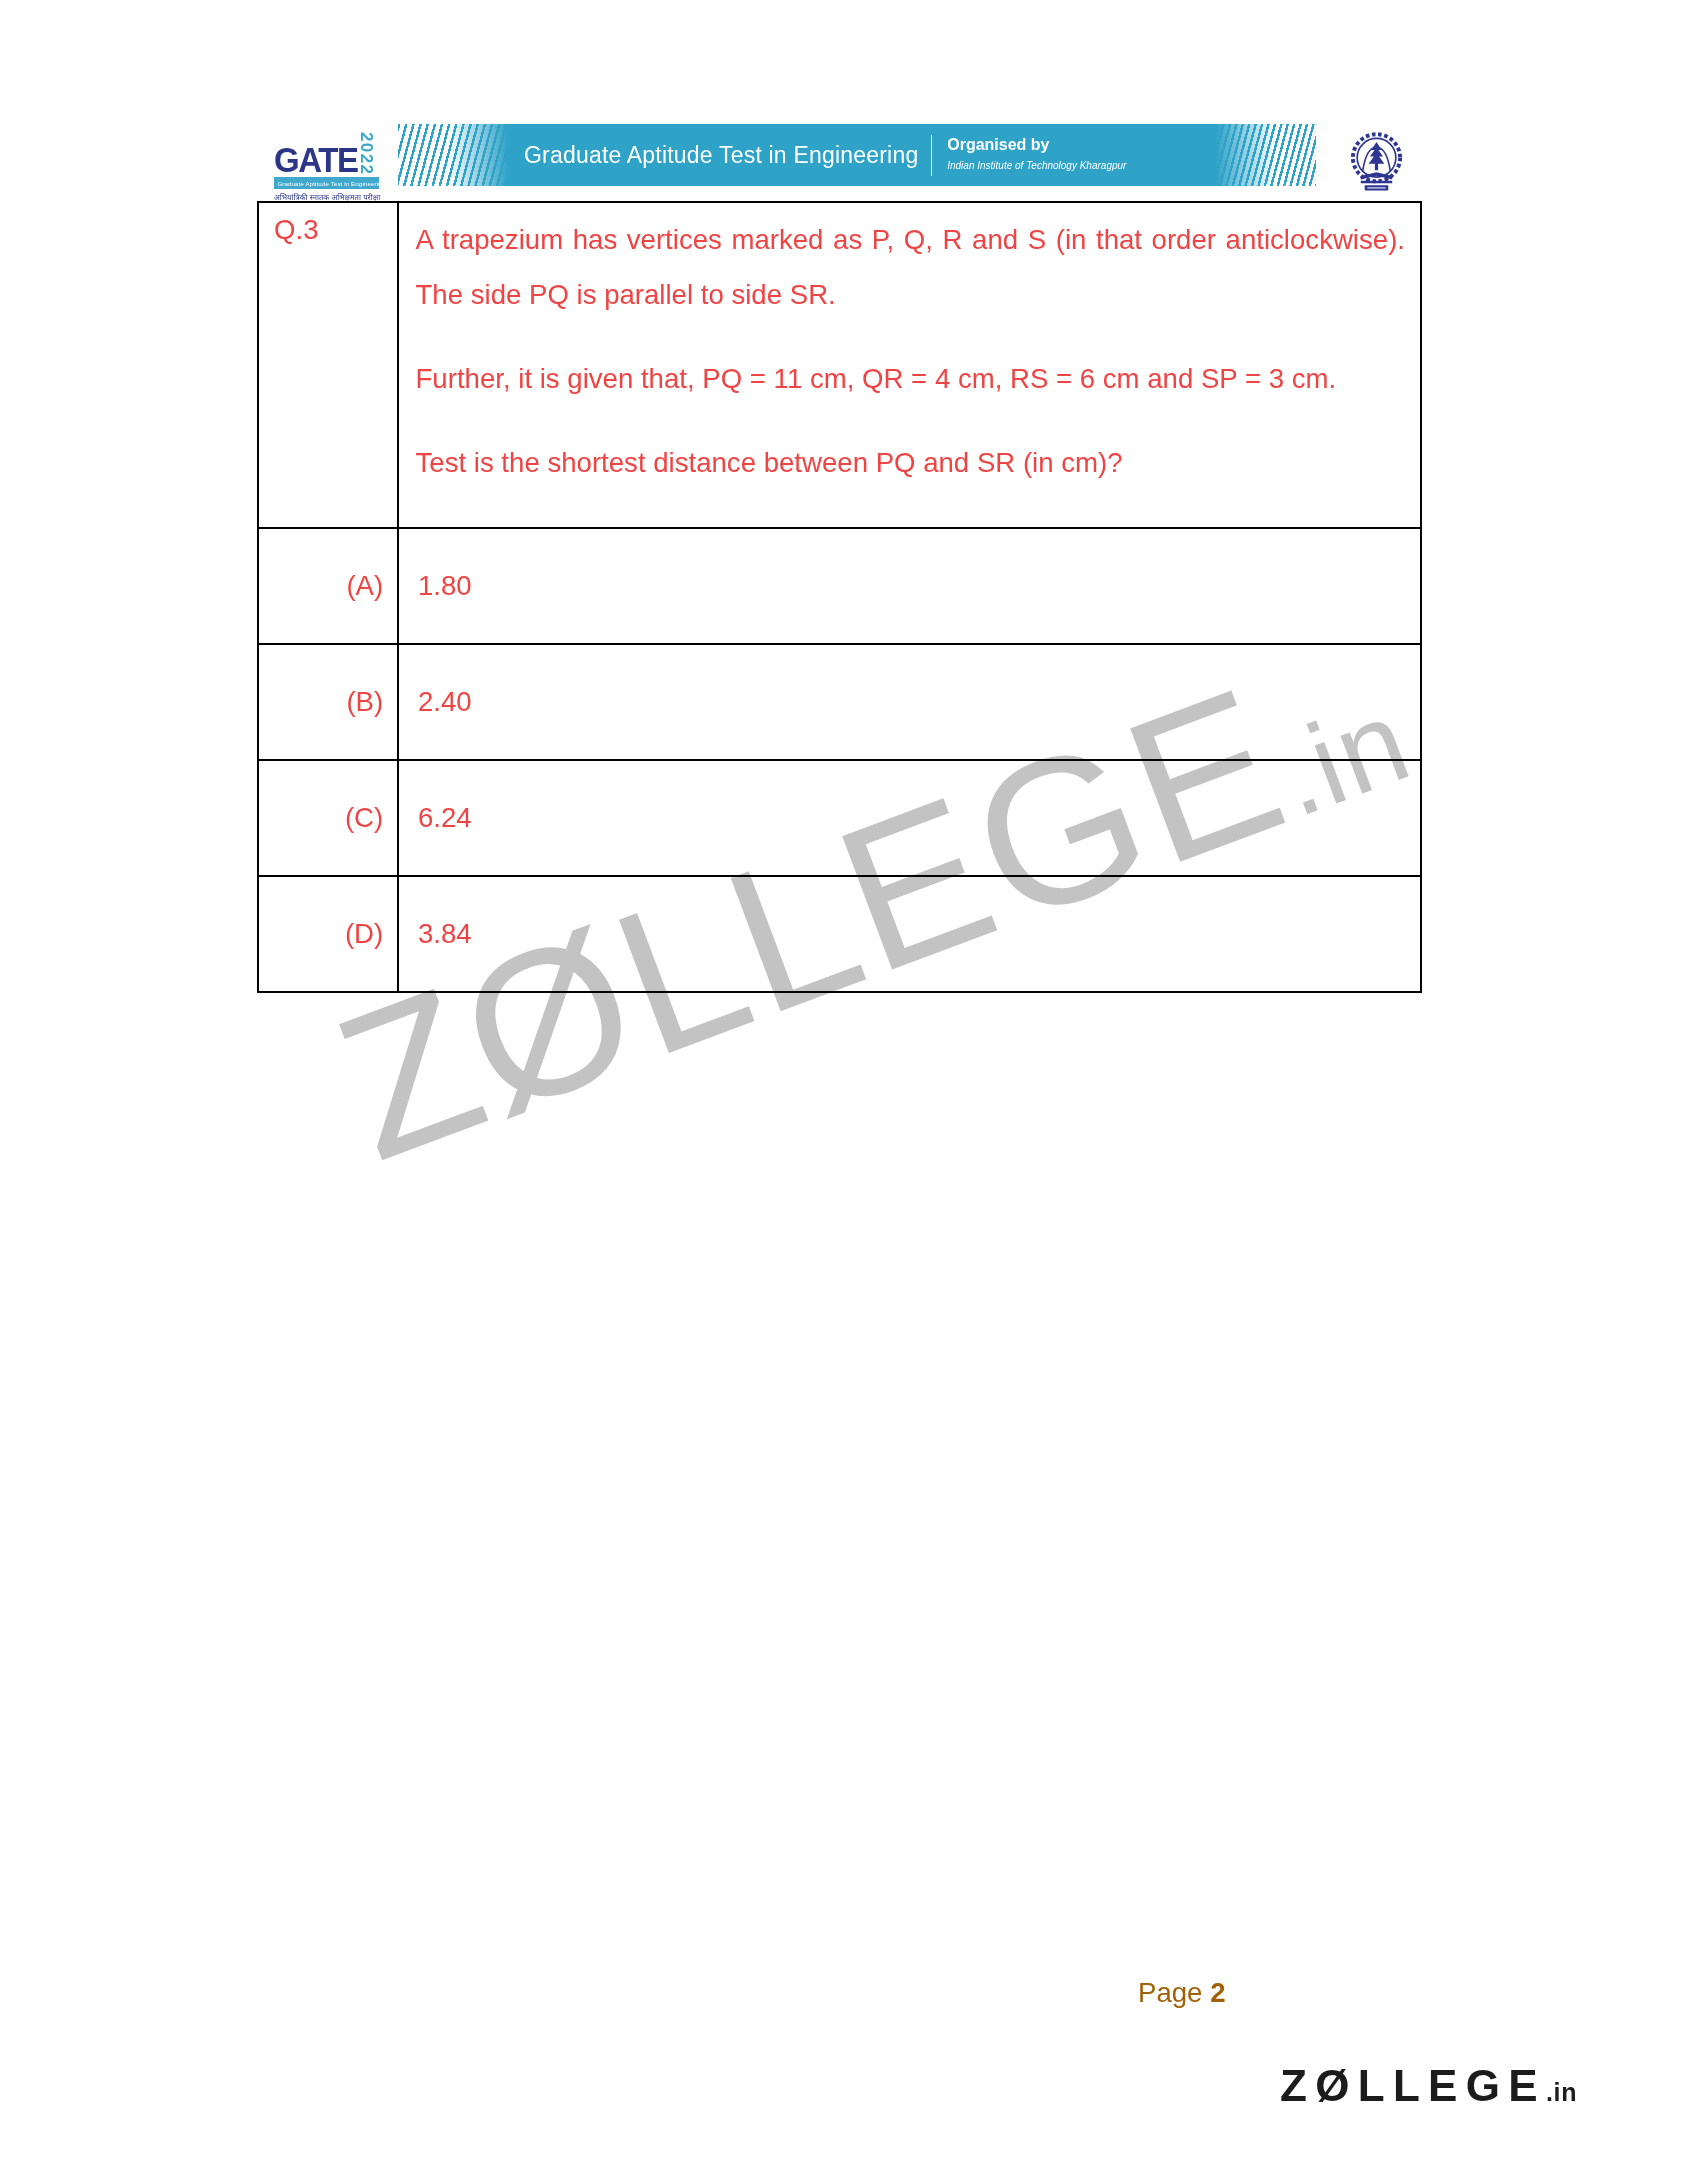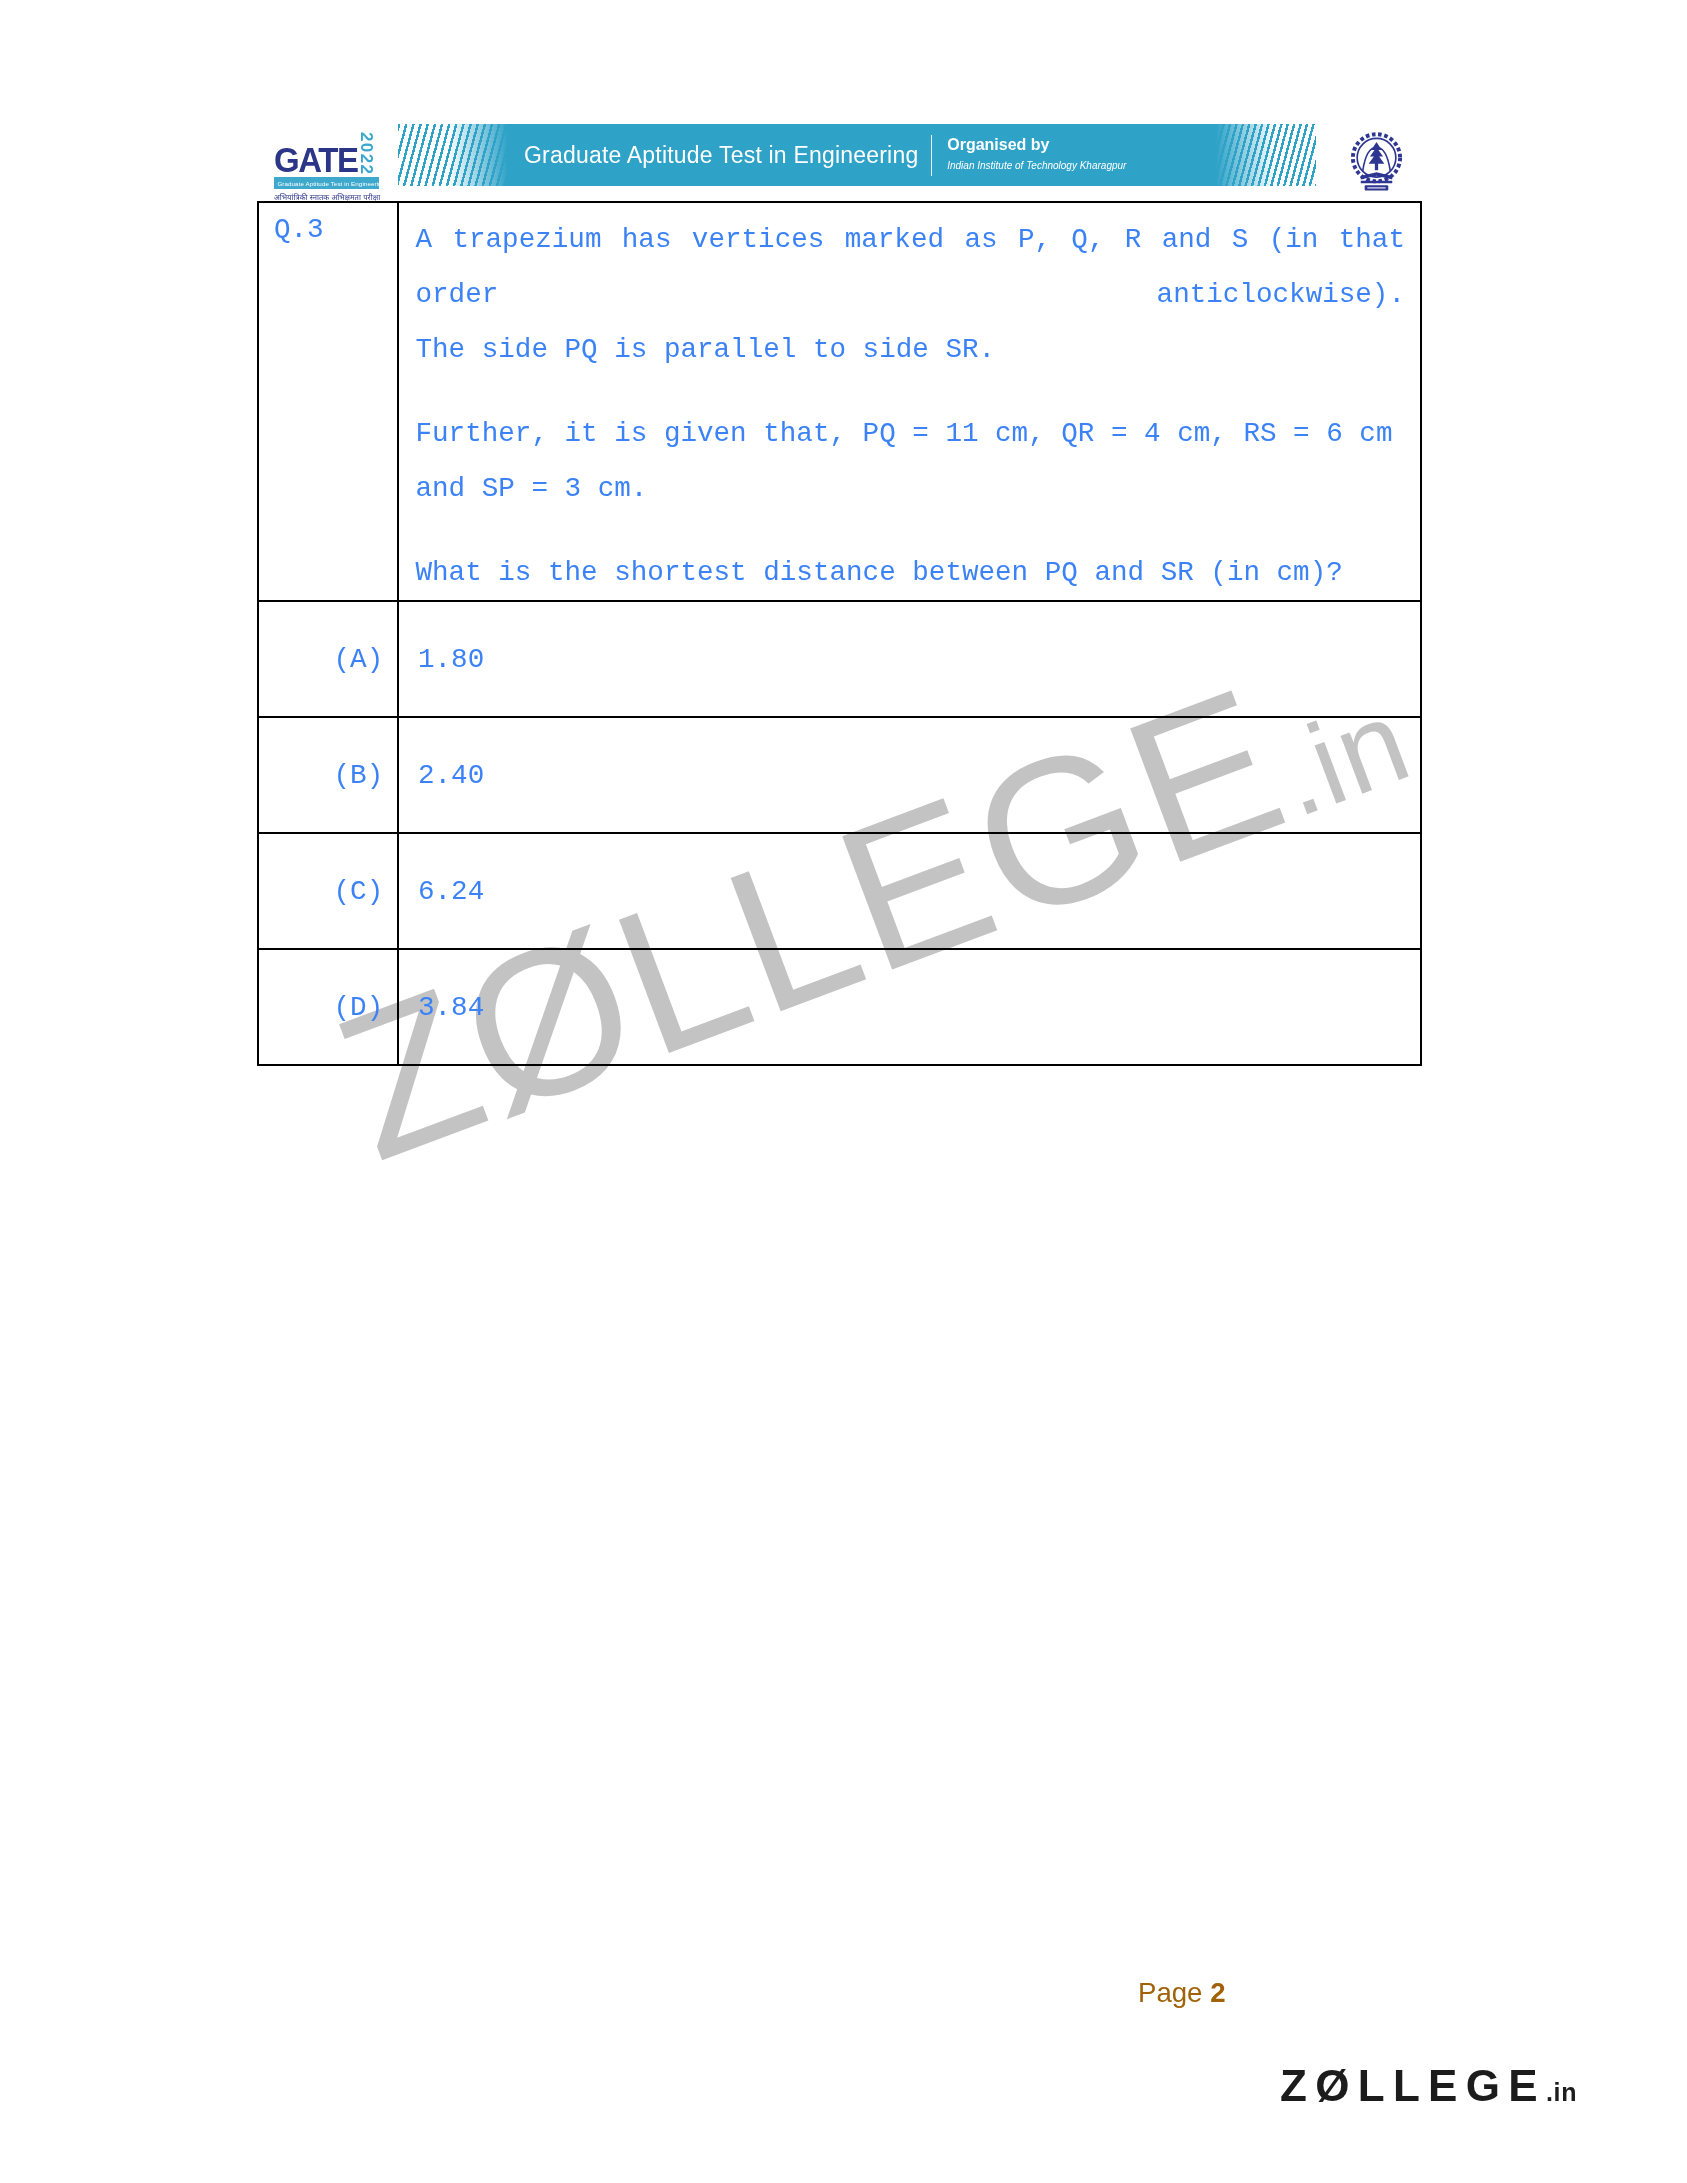--- a/index.html
+++ b/index.html
@@ -36,21 +36,21 @@
   .banner-org { margin-left:15px; color:#fff; }
   .banner-org .org-by { font-size:16px; font-weight:700; line-height:20.7px; }
   .banner-org .org-inst { font-size:10px; font-style:italic; line-height:19.3px; white-space:nowrap; }
 
   
   .iit-logo { position:absolute; left:1347px; top:130px; width:59px; height:66px; }
 
   
   table.qtable { position:absolute; left:257px; top:201px; width:1163px;
                  border-collapse:collapse; table-layout:fixed; z-index:2; background:transparent; }
-  table.qtable td { border:2.1px solid #000; font-family:Liberation Mono, monospace; font-size:27.6px; color:#3b82f6; }
+  table.qtable td { border:2.1px solid #000; font-family:Liberation Sans, sans-serif; font-size:27.6px; color:#ef4444; }
   col.c1 { width:140px; } col.c2 { width:1023px; }
   tr.qrow td { height:326px; vertical-align:top; }
   td.qnum { padding:11px 0 0 15px; }
   td.qbody { padding:9px 15px 0 16.5px; }
   td.qbody p { line-height:55px; }
   td.qbody .pline1 { text-align:justify; text-align-last:justify; }
   td.qbody .p2 { margin-top:29px; }
   td.qbody .p3 { margin-top:29px; }
   tr.optrow td { height:116px; vertical-align:middle; }
   td.optletter { text-align:right; padding-right:13.8px; }
@@ -118,21 +118,21 @@
         <col class="c1">
         <col class="c2">
       </colgroup>
     <tbody>
         <tr class="qrow">
       <td class="qnum">Q.3</td>
       <td class="qbody">
         <p class="pline1">A trapezium has vertices marked as P, Q, R and S (in that order anticlockwise).</p>
         <p class="pline2">The side PQ is parallel to side SR.</p>
         <p class="p2">Further, it is given that, PQ = 11 cm, QR = 4 cm, RS = 6 cm and SP = 3 cm.</p>
-        <p class="p3">What is the shortest distance between PQ and SR (in cm)?</p>
+        <p class="p3">Test is the shortest distance between PQ and SR (in cm)?</p>
       </td>
     </tr>
     <tr class="optrow">
       <td class="optletter">(A)</td>
       <td class="optvalue">1.80</td>
     </tr>
     <tr class="optrow">
       <td class="optletter">(B)</td>
       <td class="optvalue">2.40</td>
     </tr>

